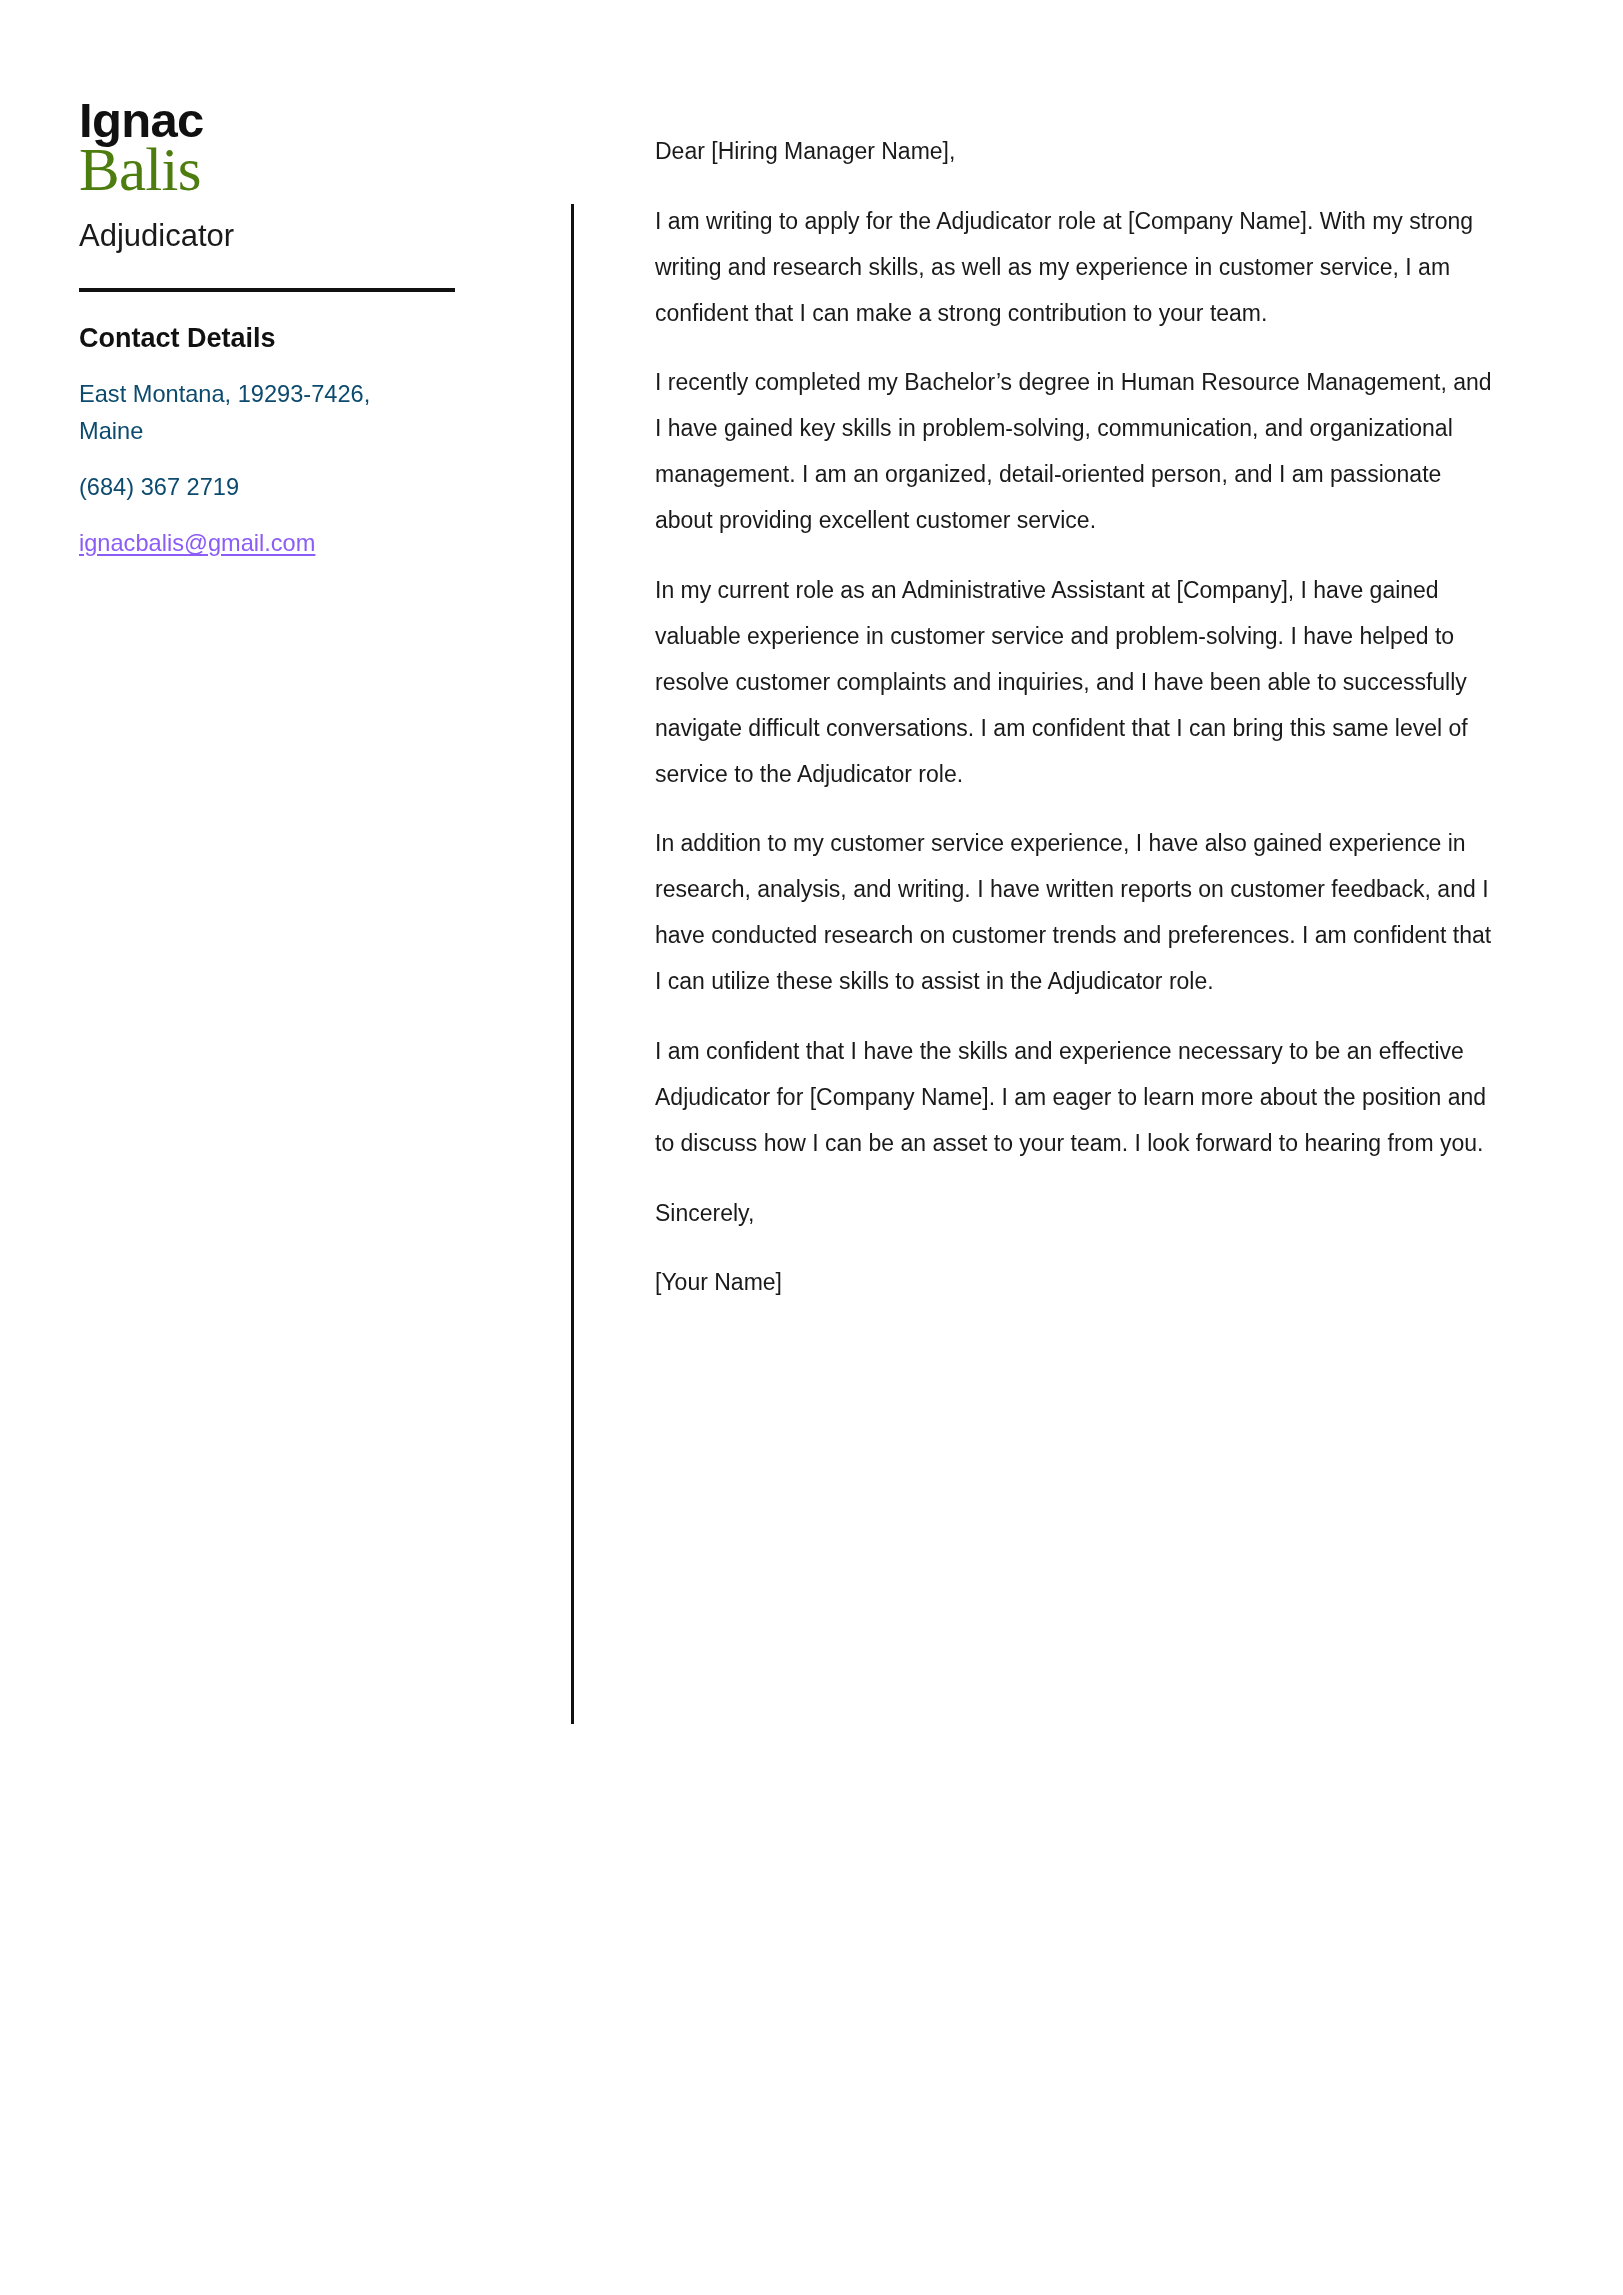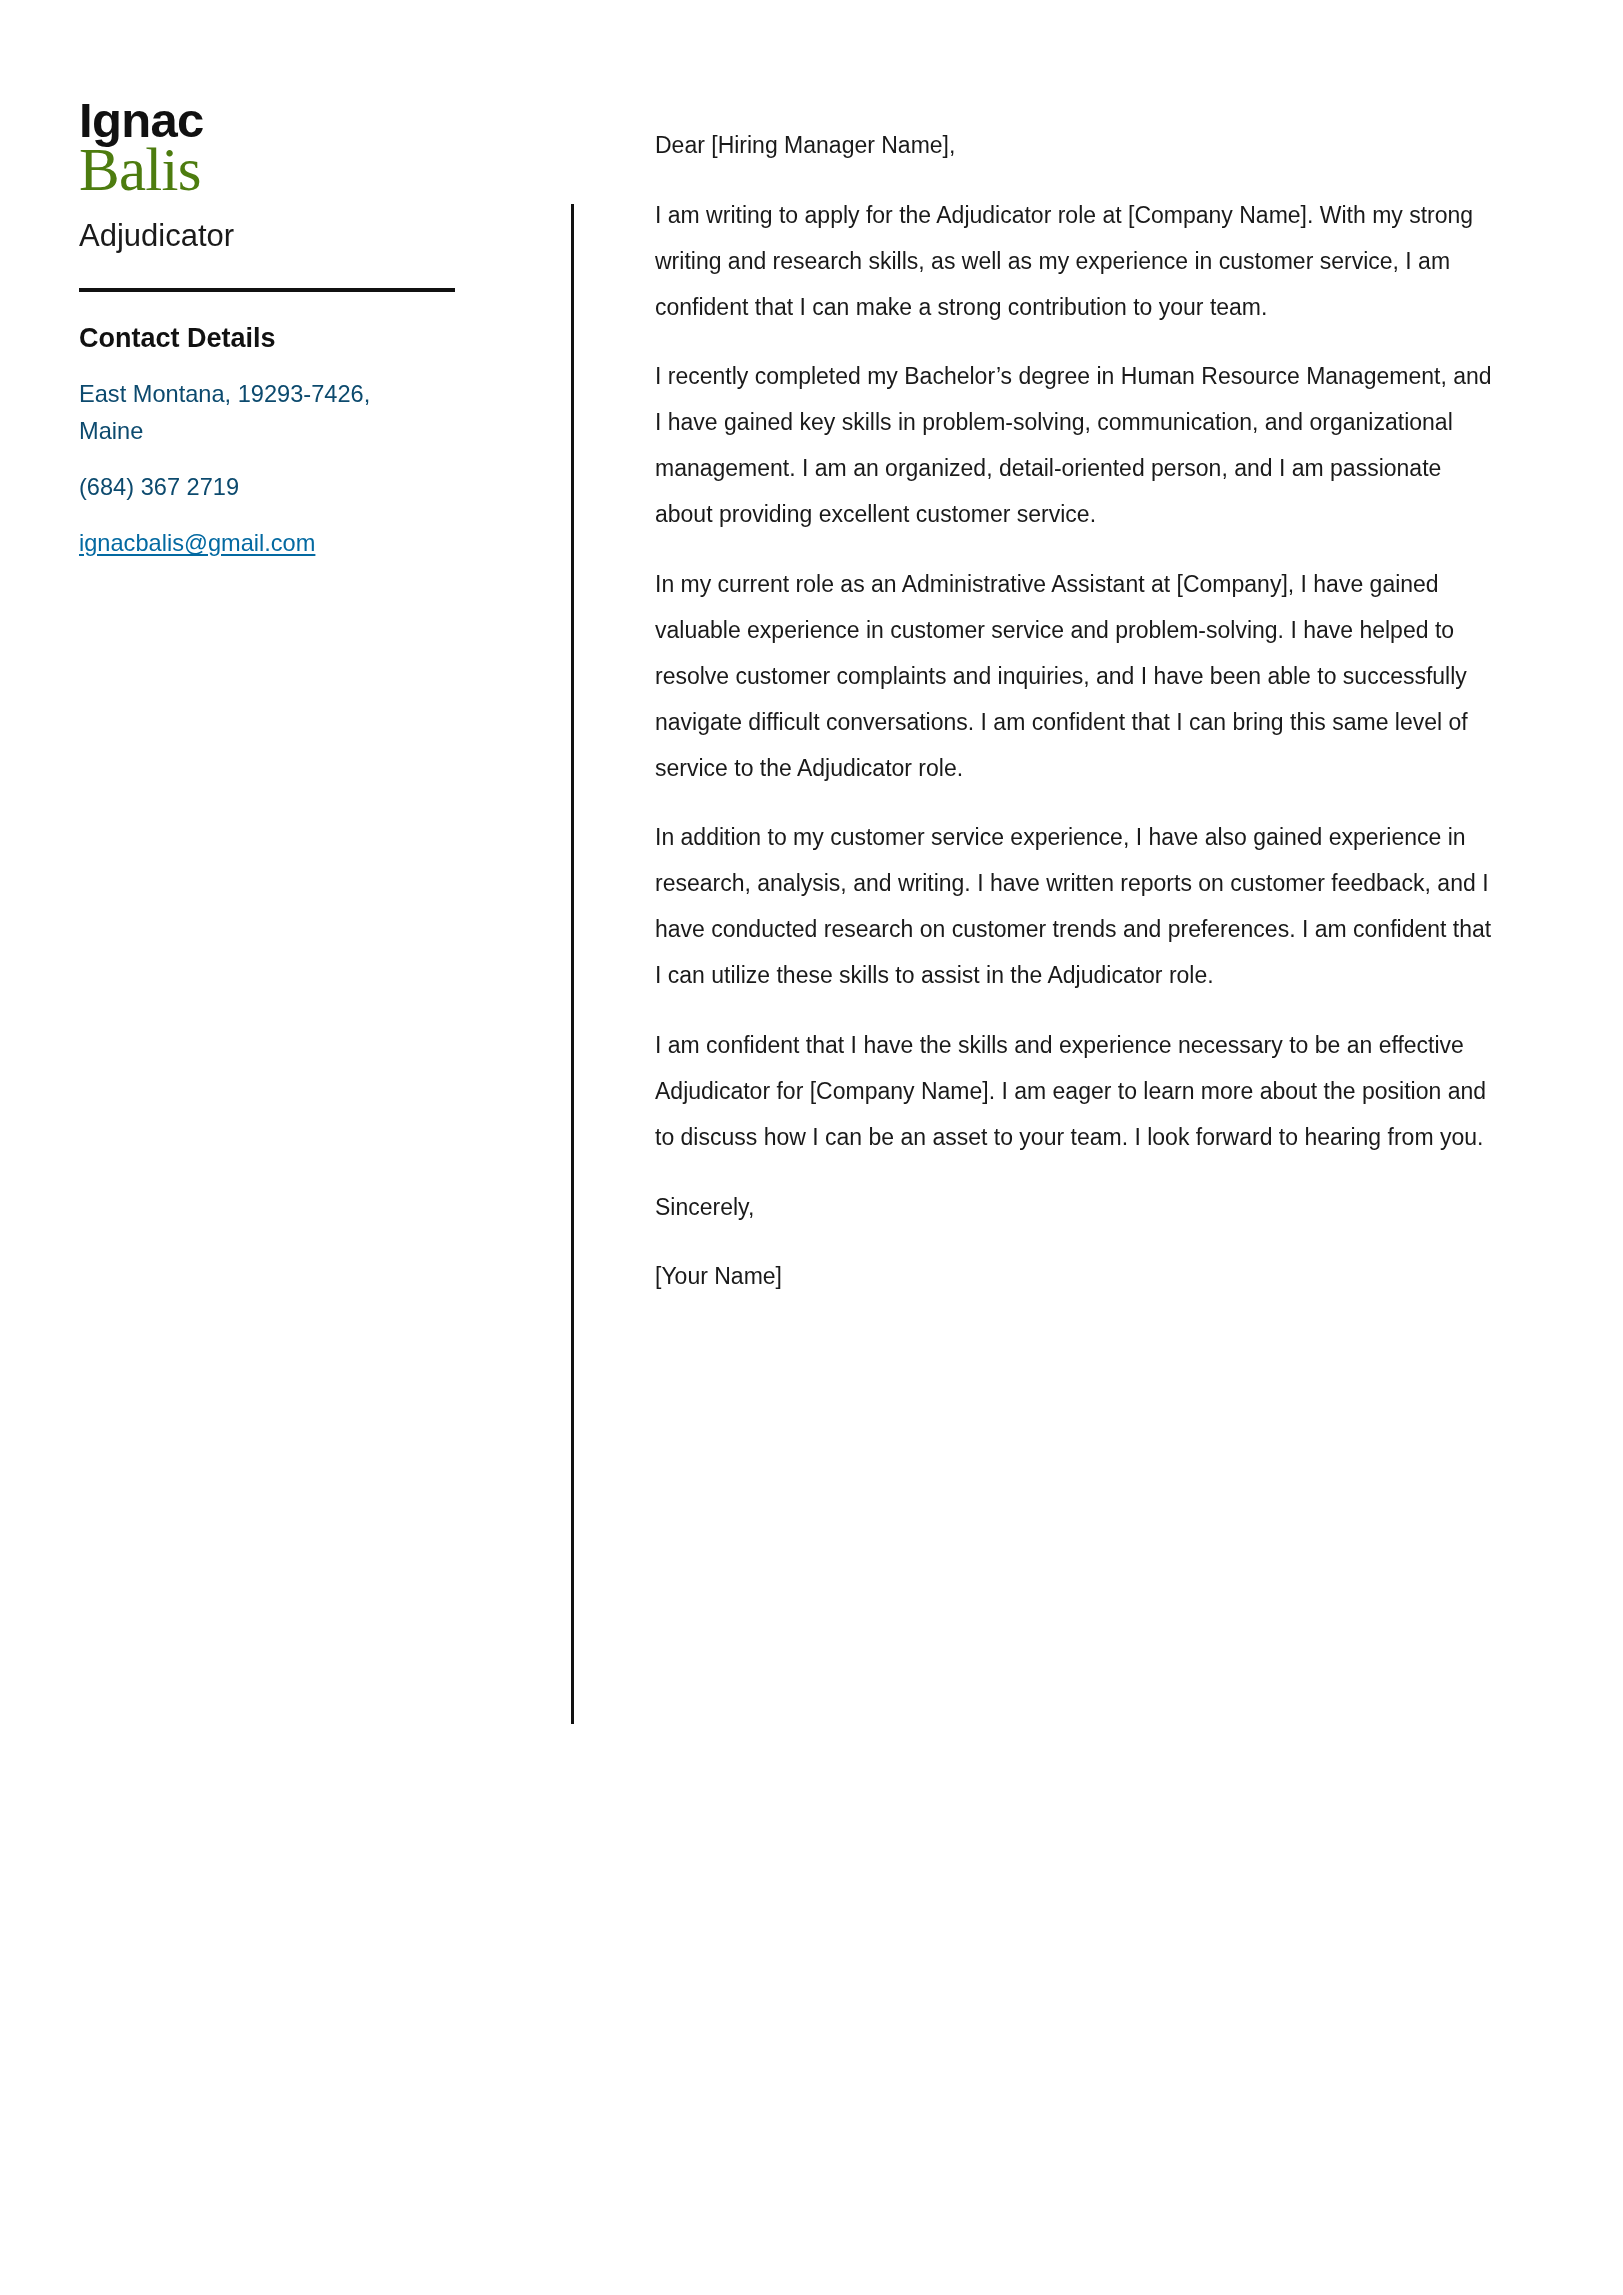--- a/index.html
+++ b/index.html
@@ -94,40 +94,40 @@
     font-weight: 400;
     line-height: 1.55;
     color: #0c4a6e;
     margin-bottom: 19.6px;
     max-width: 354px;
   }
 
   .contact-item.email {
     text-decoration: underline;
     text-underline-offset: 2.6px;
-    color: #0369a1;
+    color: #8b5cf6;
     display: inline-block;
     cursor: pointer;
   }
 
   
   .divider {
     position: absolute;
     left: 571px;
     top: 204px;
     width: 3.3px;
     height: 1520px;
     background: #111111;
   }
 
   
   .letter-body {
     position: absolute;
     left: 655px;
-    top: 122px;
+    top: 128px;
     width: 841px;
   }
 
   .letter-line {
     font-family: "Liberation Sans", sans-serif;
     font-size: 23px;
     font-weight: 400;
     line-height: 2.0;
     color: #1a1a1a;
     margin: 0 0 23.6px 0;

